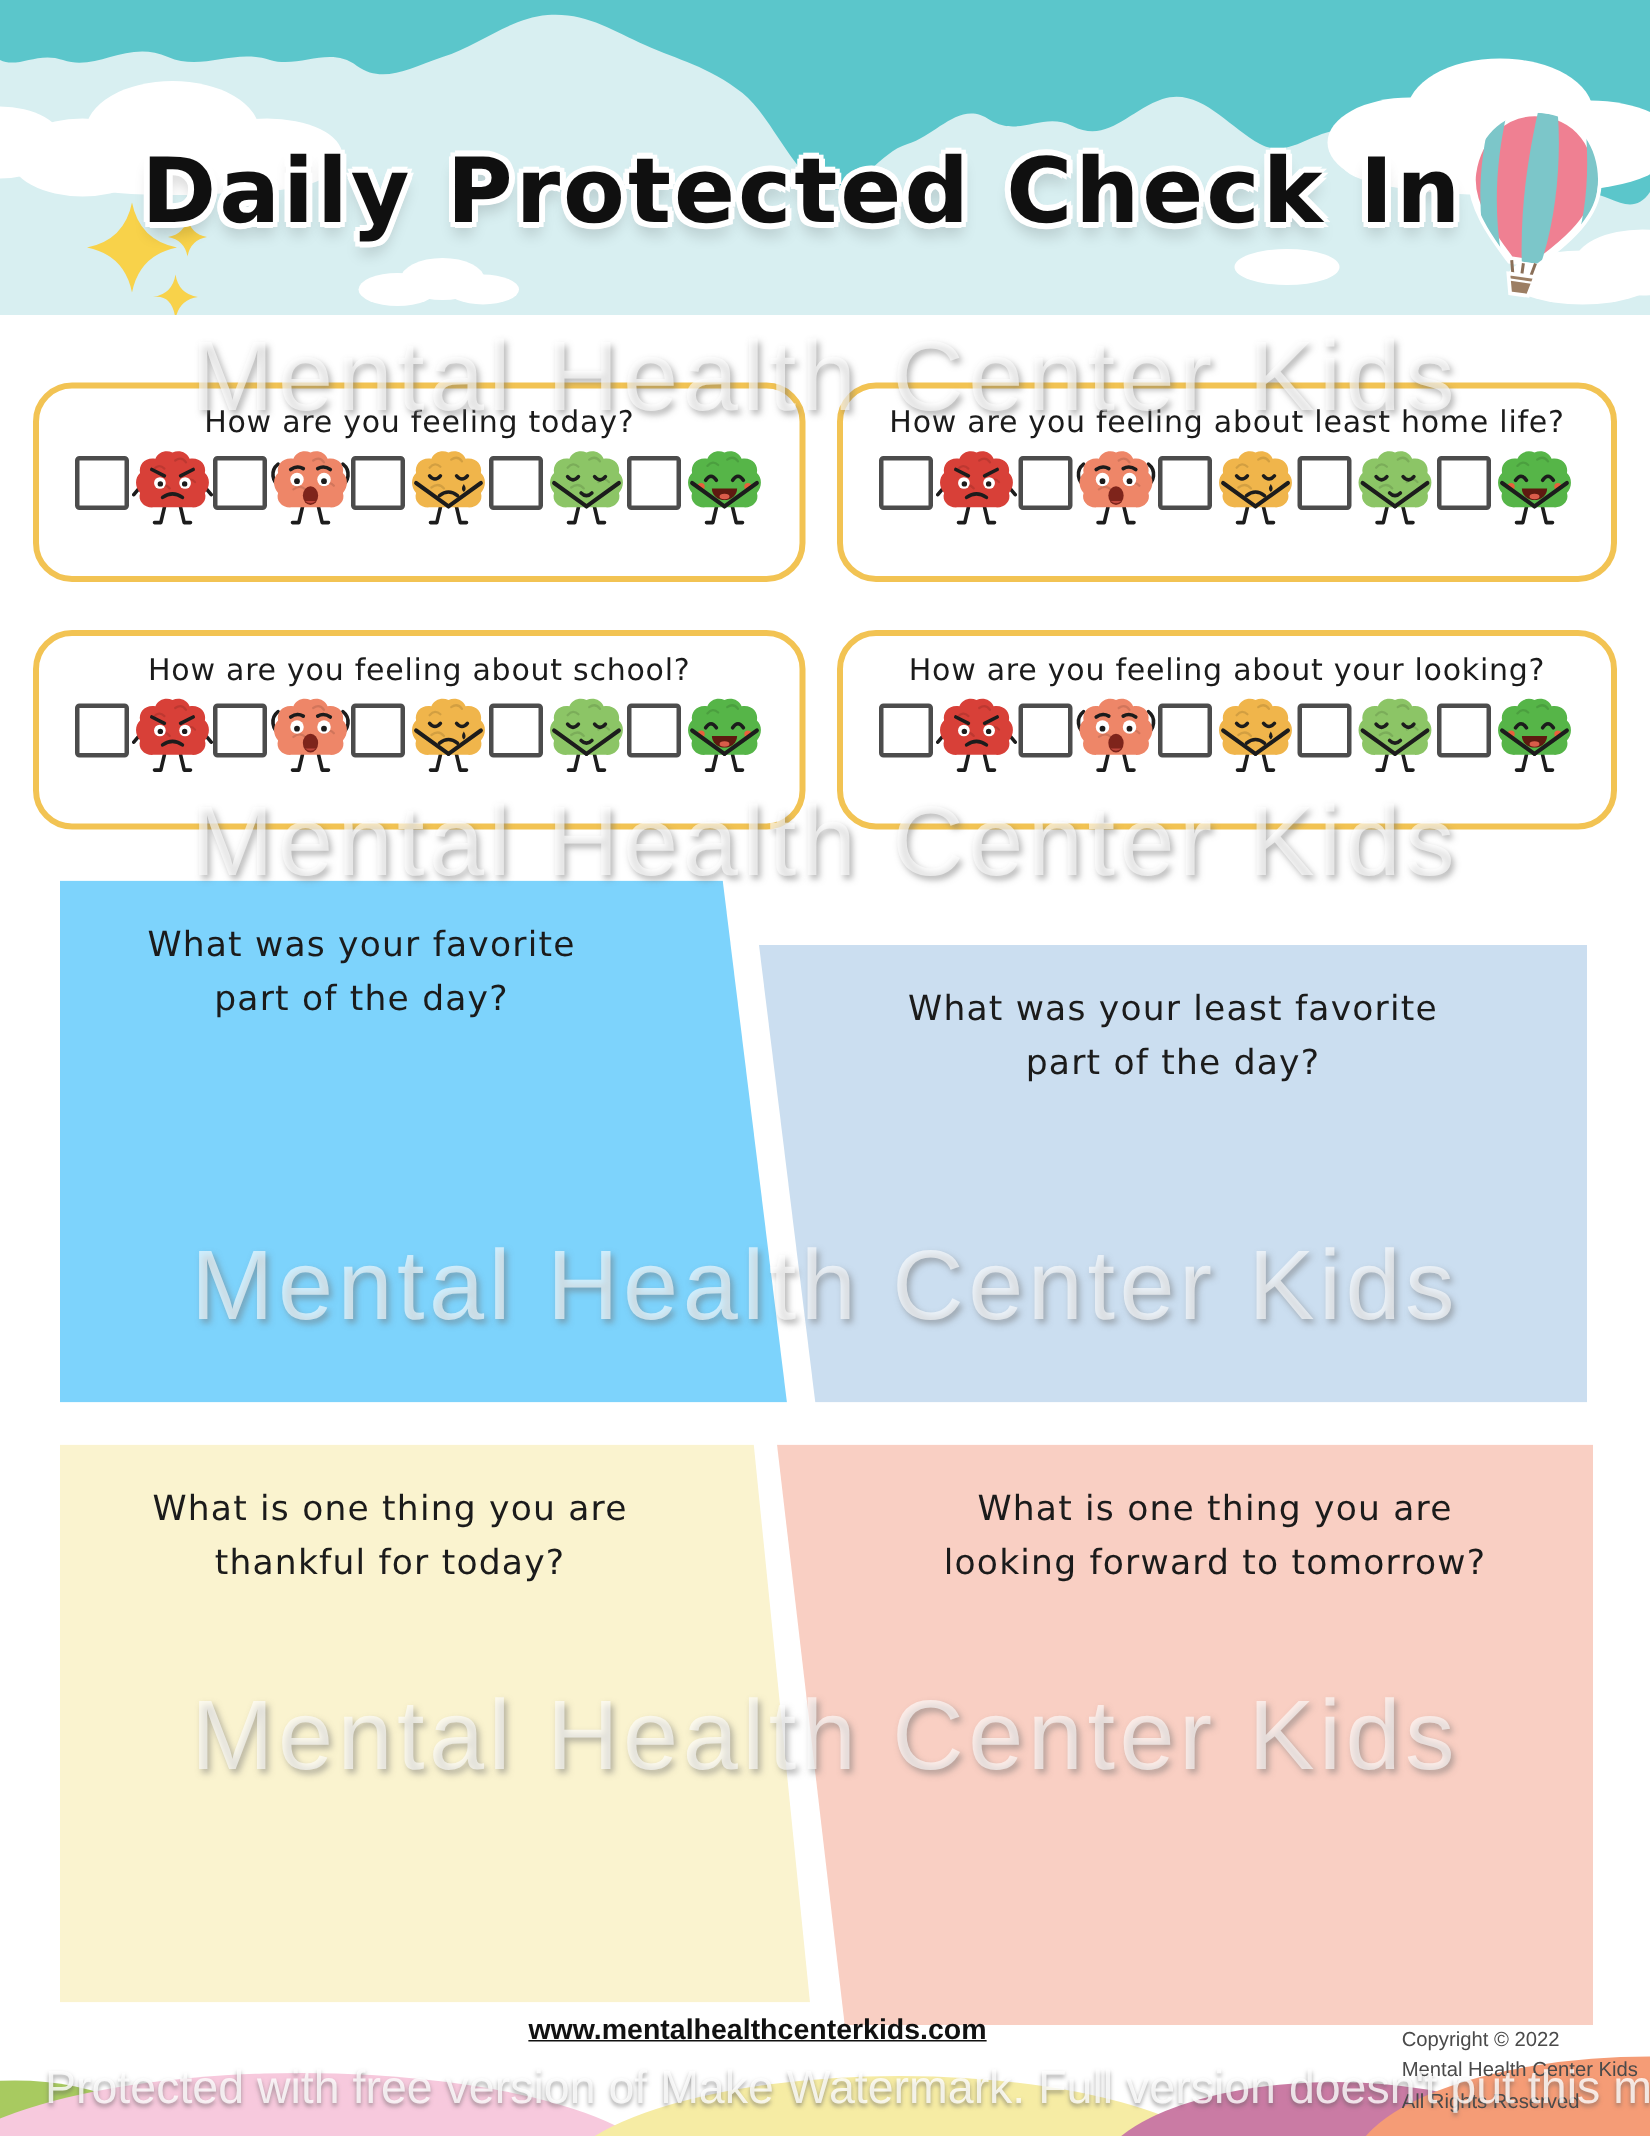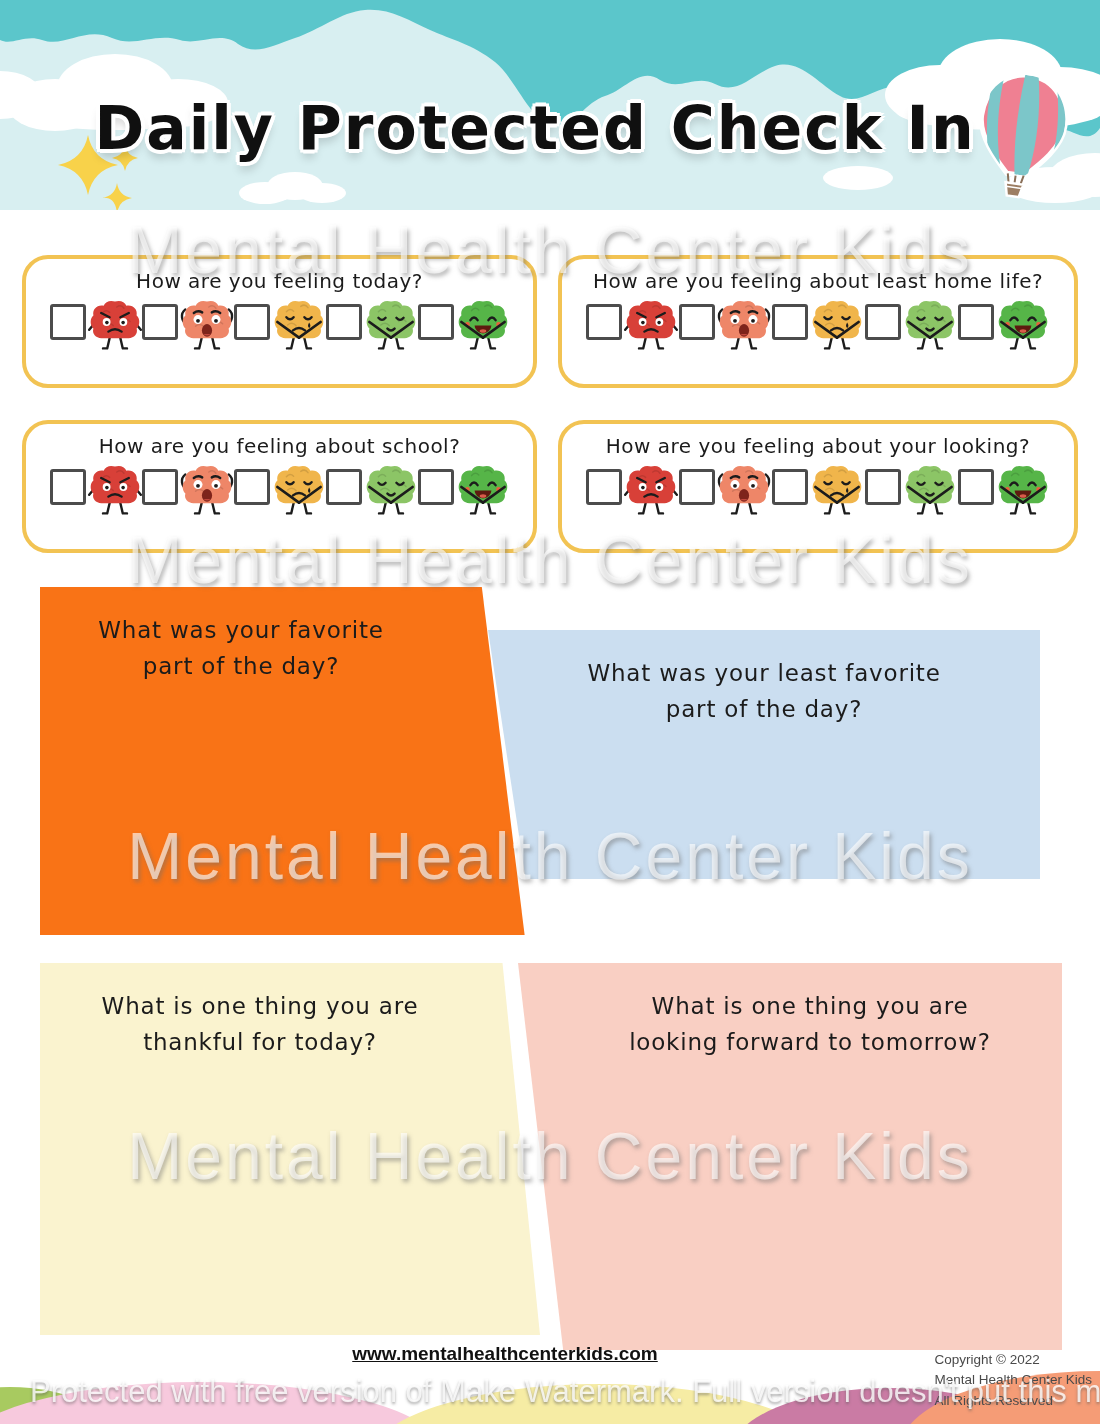--- a/index.html
+++ b/index.html
@@ -30,21 +30,21 @@
   .limb{stroke:#1c1c1c;stroke-width:4;fill:none;stroke-linecap:round;stroke-linejoin:round;}
   .varm{stroke:#1c1c1c;stroke-width:4.5;fill:none;stroke-linecap:round;}
   .face{stroke:#1c1c1c;stroke-width:4;fill:none;stroke-linecap:round;}
   .tex{stroke:rgba(0,0,0,.12);stroke-width:2.5;fill:none;stroke-linecap:round;}
 
   
   .open-box{position:absolute;z-index:5;box-sizing:border-box;}
   .open-q{white-space:pre-line;text-align:center;font-size:23px;letter-spacing:.8px;color:#1b1b1b;line-height:1.55;padding-top:26px;}
   .box-fav{left:40px;top:587px;width:492px;height:348px;clip-path:polygon(0 0,89.8% 0,98.5% 100%,0 100%);}
   .box-fav .open-q{padding-right:90px;}
-  .box-least{left:488px;top:630px;width:552px;height:249px;clip-path:polygon(0 0,100% 0,100% 100%,6.8% 100%);}
+  .box-least{left:506px;top:630px;width:552px;height:305px;clip-path:polygon(0 0,100% 0,100% 100%,6.8% 100%);}
   .box-thank{left:40px;top:963px;width:500px;height:372px;clip-path:polygon(0 0,92.5% 0,100% 100%,0 100%);}
   .box-thank .open-q{padding-right:60px;}
   .box-tomorrow{left:518px;top:963px;width:544px;height:387px;clip-path:polygon(0 0,100% 0,100% 100%,8.3% 100%);}
   .box-tomorrow .open-q{padding-left:40px;}
 
   
   .wm{position:absolute;left:0;width:1100px;text-align:center;z-index:60;pointer-events:none;
       font-family:"Liberation Sans",sans-serif;font-size:66px;letter-spacing:3px;
       color:rgba(255,255,255,.62);text-shadow:2px 3px 4px rgba(110,110,110,.5);white-space:nowrap;}
   .wm-1{top:212px;} .wm-2{top:522px;} .wm-3{top:818px;} .wm-4{top:1118px;}
@@ -325,21 +325,21 @@
         </div>
         <div class="pair">
           <div class="cb"></div>
           <svg class="brain" viewBox="0 0 90 92" style="color: rgb(86, 181, 72);">
             <use href="#brain-happy"></use>
           </svg>
         </div>
       </div>
   </div>
 
-  <div class="open-box box-fav" style="background: #f97316;">
+  <div class="open-box box-fav" style="background: #7dd3fc;">
     <div class="open-q">What was your favorite
 part of the day?</div>
   </div>
   <div class="open-box box-least" style="background: rgb(203, 222, 240);">
     <div class="open-q">What was your least favorite
 part of the day?</div>
   </div>
   <div class="open-box box-thank" style="background: rgb(250, 243, 207);">
     <div class="open-q">What is one thing you are
 thankful for today?</div>

